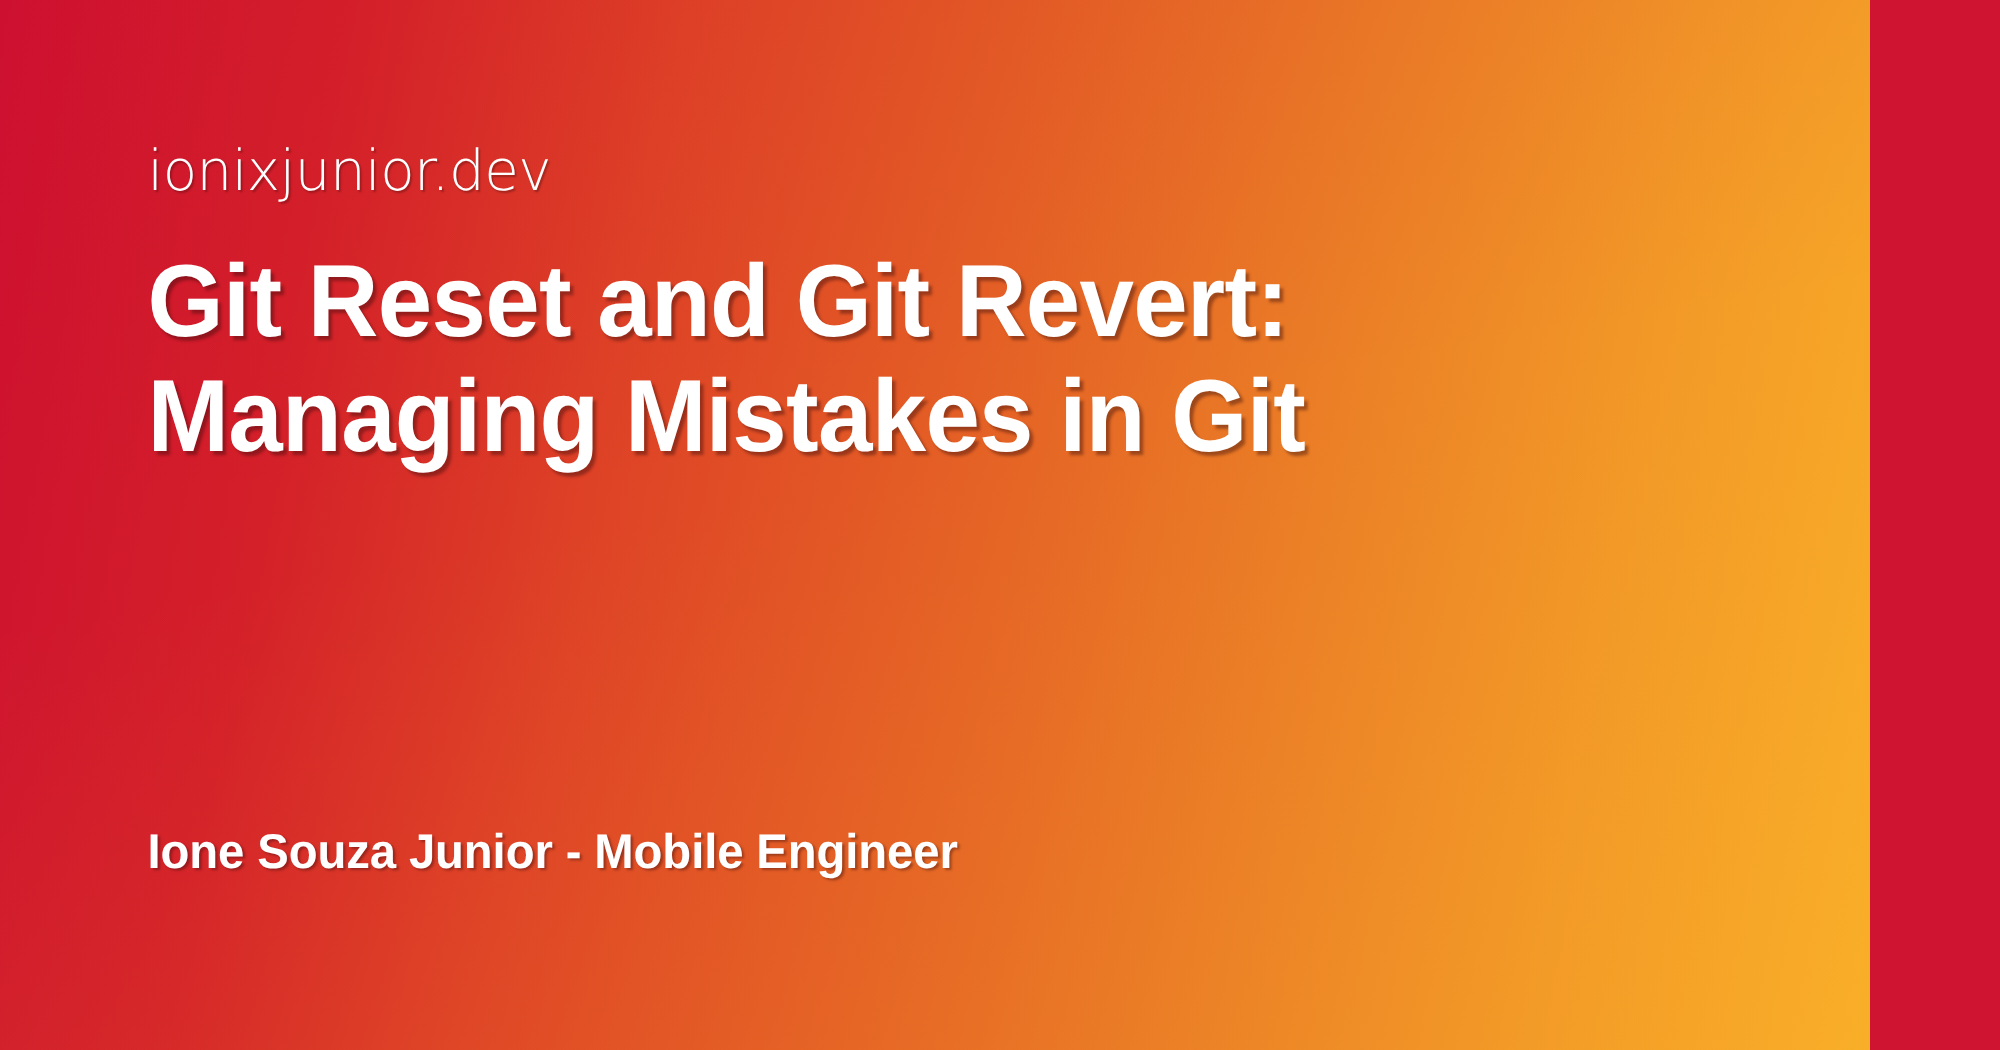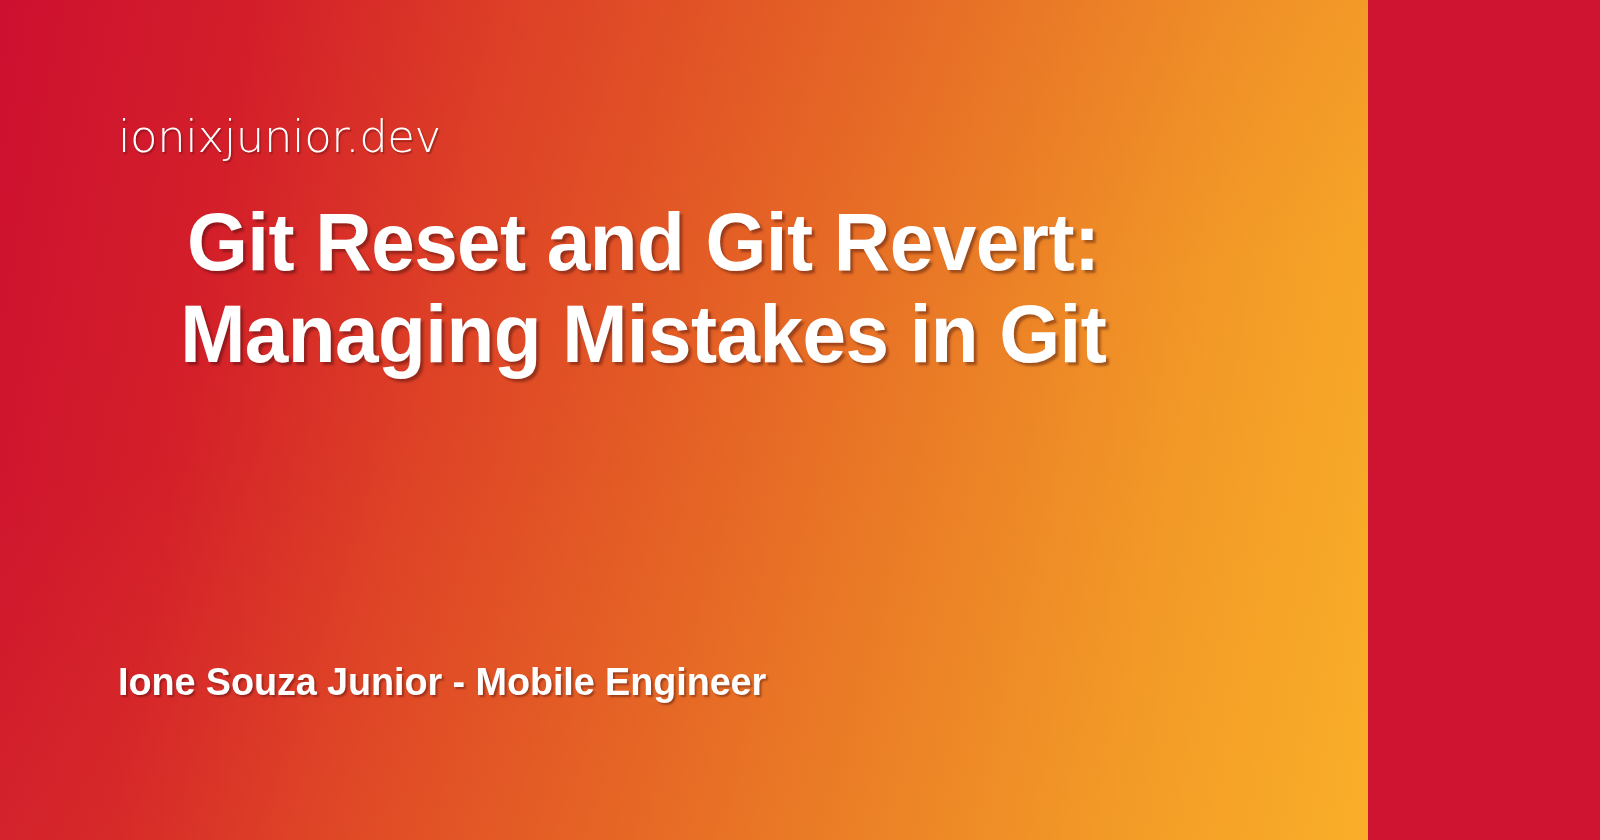--- a/index.html
+++ b/index.html
@@ -12,36 +12,35 @@
     width: 1600px;
     height: 840px;
     overflow: hidden;
     font-family: "Liberation Sans", "DejaVu Sans", sans-serif;
     background: #CE1430;
   }
 
   
   .card {
     position: relative;
-    width: 1368px;
+    width: 1496px;
     height: 840px;
     box-sizing: border-box;
     overflow: hidden;
     
     background-image: linear-gradient(
         100deg,
         #CD1030 0%,
         #D42029 17%,
         #DE4226 33%,
         #E45F25 50%,
         #EA7B26 66%,
         #F29827 83%,
         #F9AE28 100%
     );
-    text-align: center;
   }
 
   
   .card::after {
     content: "";
     position: absolute;
     inset: 0;
     pointer-events: none;
     background-image: linear-gradient(
         170deg,

